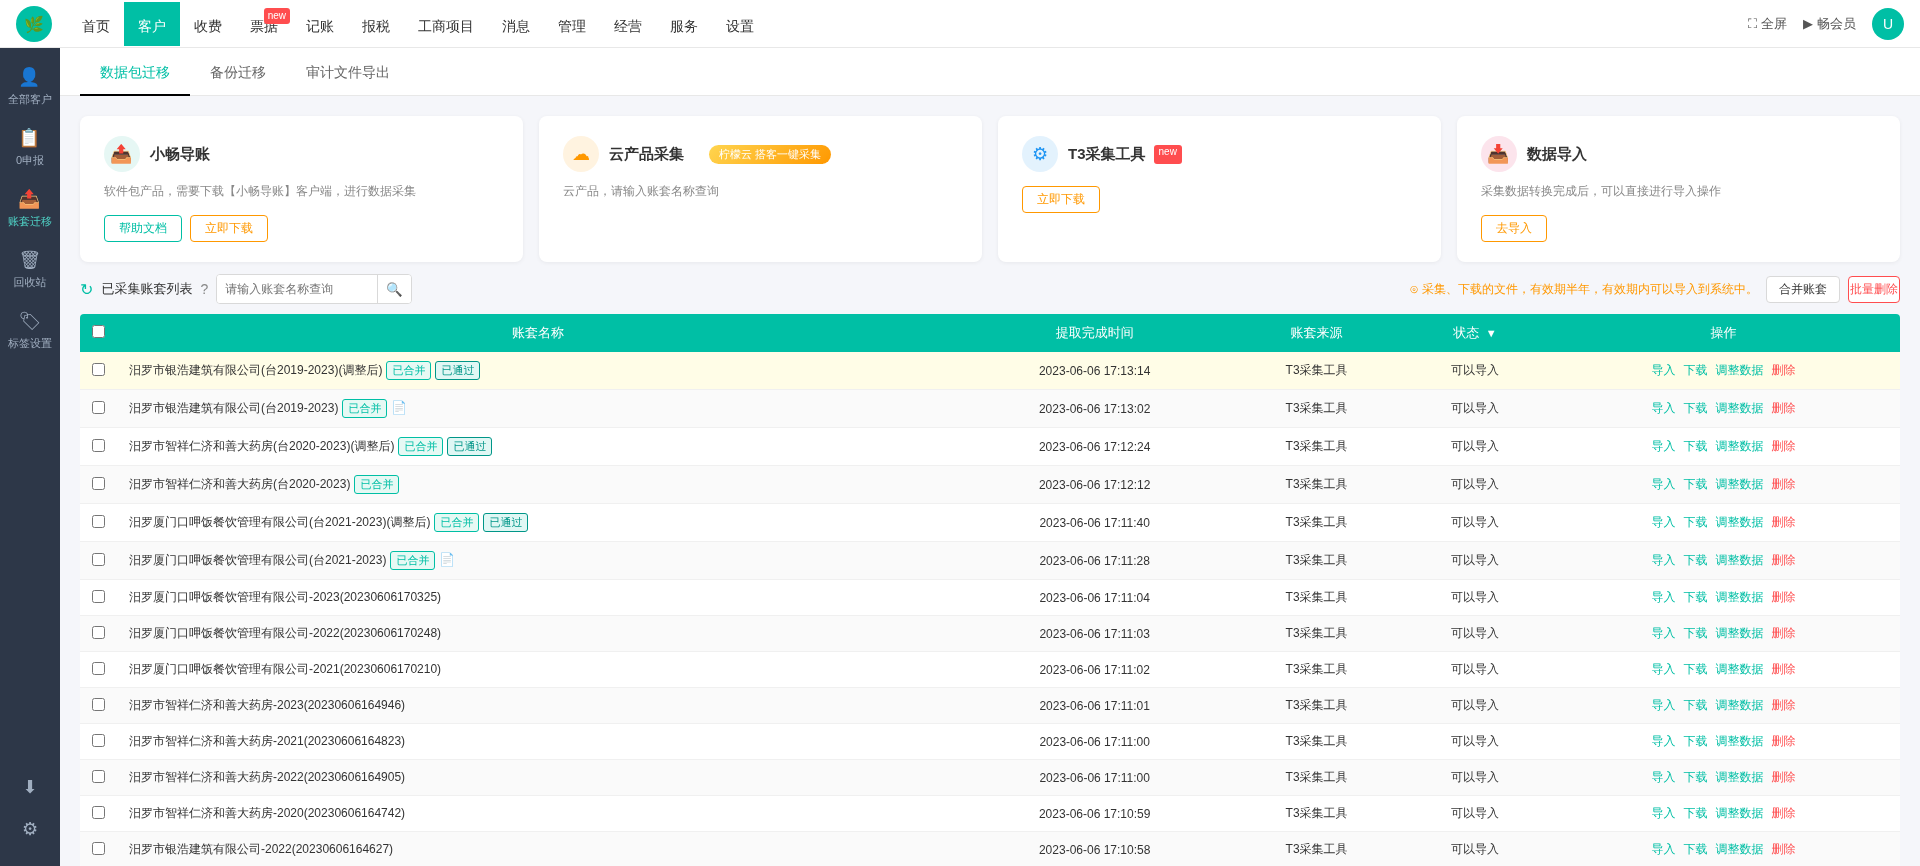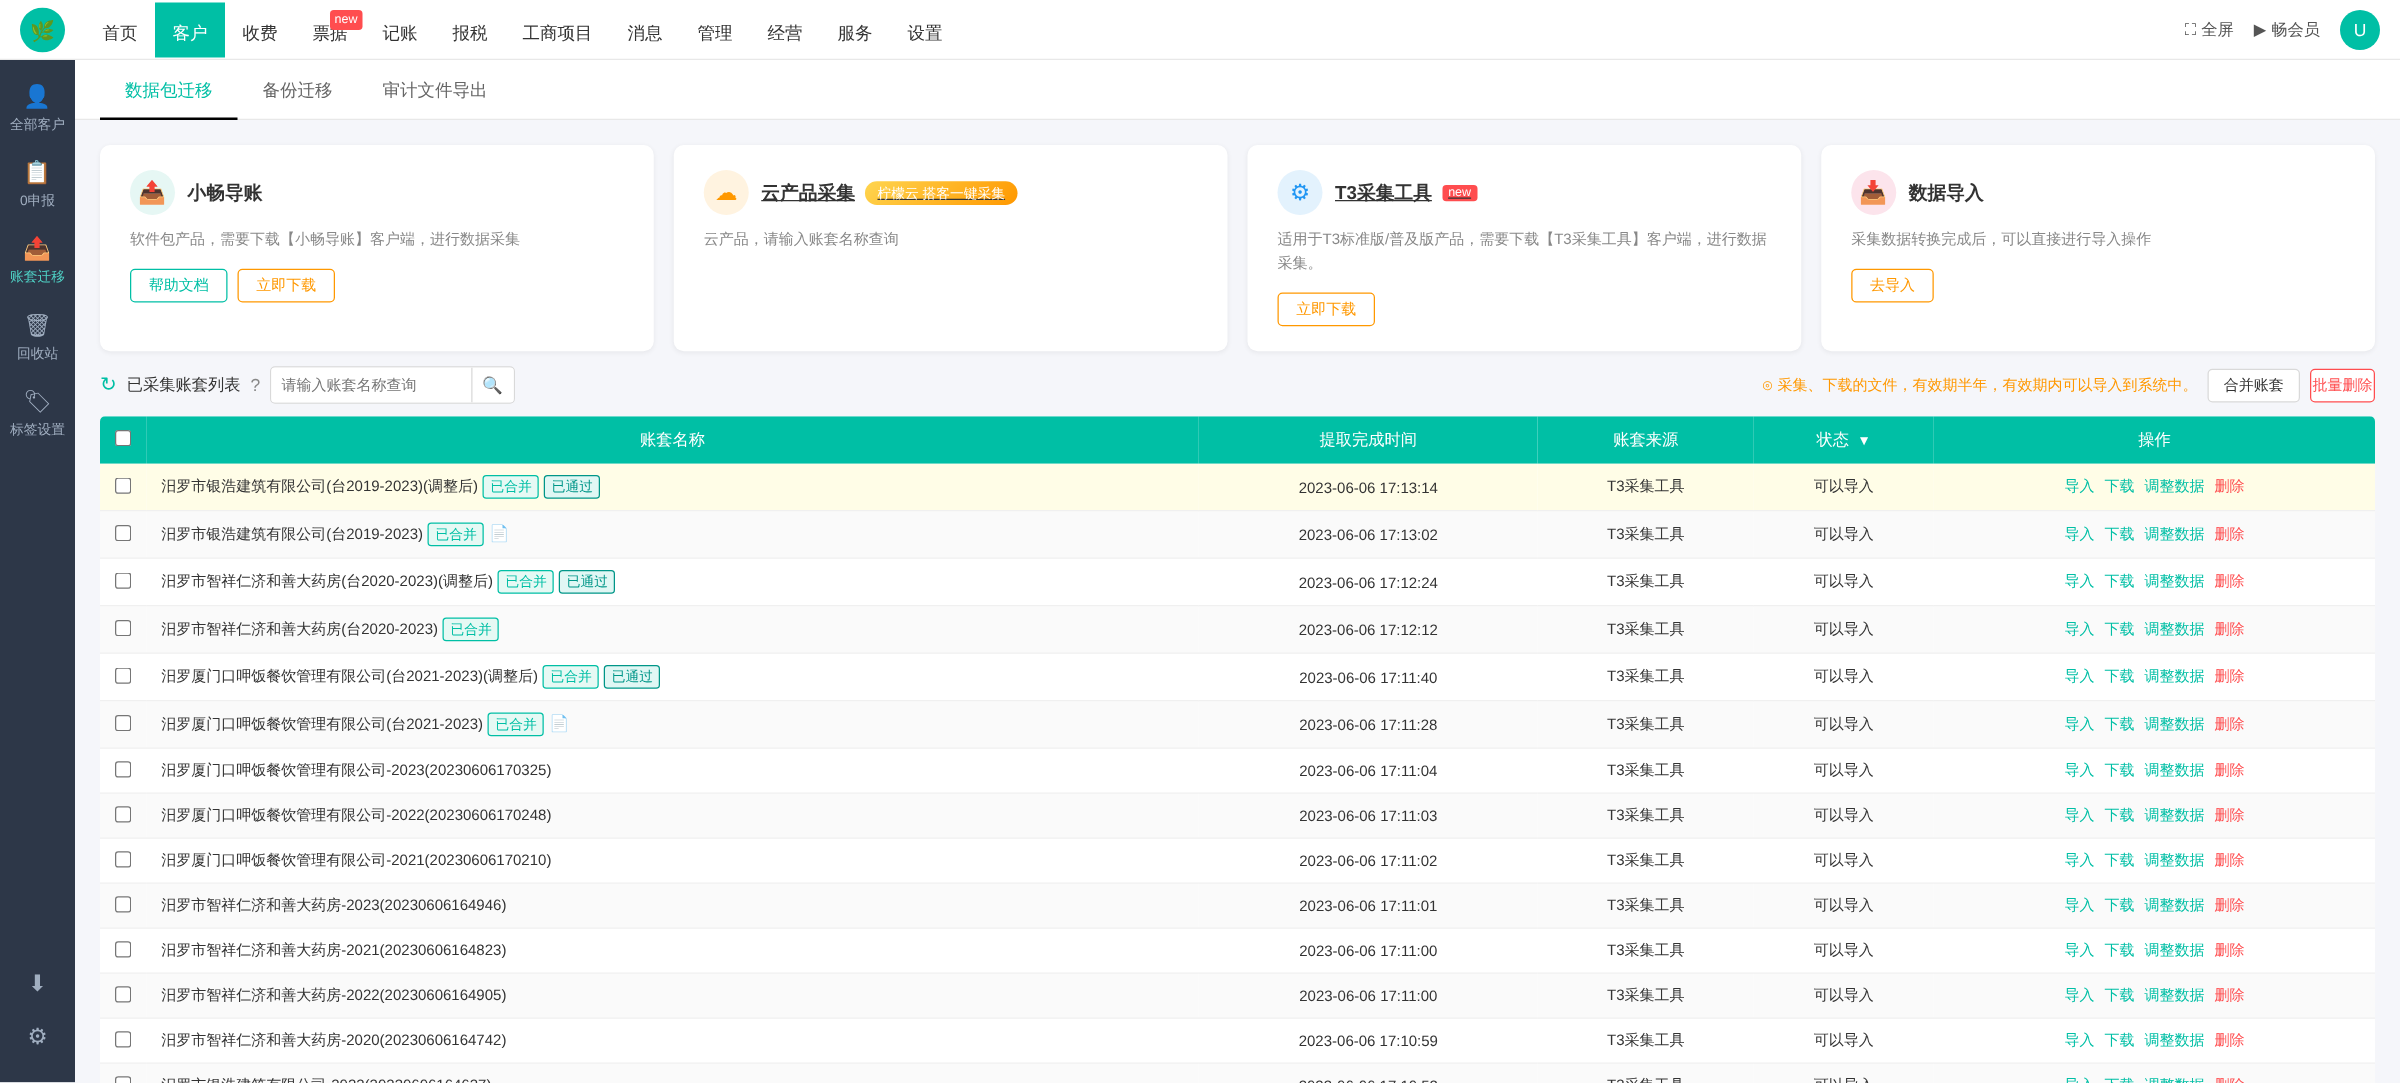--- a/index.html
+++ b/index.html
@@ -66,23 +66,23 @@
       display: flex; flex-direction: column; gap: 10px;
       box-shadow: 0 1px 4px rgba(0,0,0,0.06);
     }
     .card-header { display: flex; align-items: center; gap: 10px; }
     .card-icon { width: 36px; height: 36px; border-radius: 50%; display: flex; align-items: center; justify-content: center; font-size: 18px; flex-shrink: 0; }
     .card-icon.green { background: #e6f7f4; color: #00bfa5; }
     .card-icon.orange { background: #fff3e0; color: #ff9800; }
     .card-icon.blue { background: #e3f2fd; color: #2196f3; }
     .card-icon.red { background: #fce4ec; color: #e91e63; }
     .card-title { font-size: 15px; font-weight: 600; color: #333; }
-    .card-title-row { display: flex; align-items: center; gap: 8px; text-decoration: underline; }
+    .card-title-row { display: flex; gap: 8px; }
     .card-new-badge { background: #ff4d4f; color: #fff; font-size: 10px; padding: 1px 5px; border-radius: 3px; }
-    .card-collect-btn { background: linear-gradient(135deg, #ffd54f, #ff9800); color: #fff; border: none; border-radius: 12px; padding: 2px 10px; font-size: 11px; cursor: pointer; white-space: nowrap; }
+    .card-collect-btn { background: linear-gradient(135deg, #ffd54f, #ff9800); color: #fff; border: none; border-radius: 12px; padding: 2px 10px; font-size: 11px; cursor: pointer; white-space: nowrap; margin-left: 17px; }
     .card-desc { font-size: 12px; color: #888; line-height: 1.6; }
     .card-actions { display: flex; gap: 8px; margin-top: 4px; }
     .card-btn-outline {
       border: 1px solid #ff9800; color: #ff9800; background: #fff;
       border-radius: 4px; padding: 4px 14px; font-size: 12px; cursor: pointer;
     }
 
     
     .table-section { padding: 0 20px 20px; }
     .table-toolbar { display: flex; align-items: center; justify-content: space-between; margin-bottom: 10px; }
@@ -226,21 +226,20 @@
       </div>
 
       <div class="card">
         <div class="card-header">
           <div class="card-icon blue">⚙</div>
           <div class="card-title-row">
             <span class="card-title">T3采集工具</span>
             <span class="card-new-badge">new</span>
           </div>
         </div>
-        <div class="card-desc">适用于T3标准版/普及版产品，需要下载【T3采集工具】客户端，进行数据采集。</div>
         <div class="card-actions">
           <button class="card-btn-outline">立即下载</button>
         </div>
       </div>
 
       <div class="card">
         <div class="card-header">
           <div class="card-icon red">📥</div>
           <span class="card-title">数据导入</span>
         </div>

